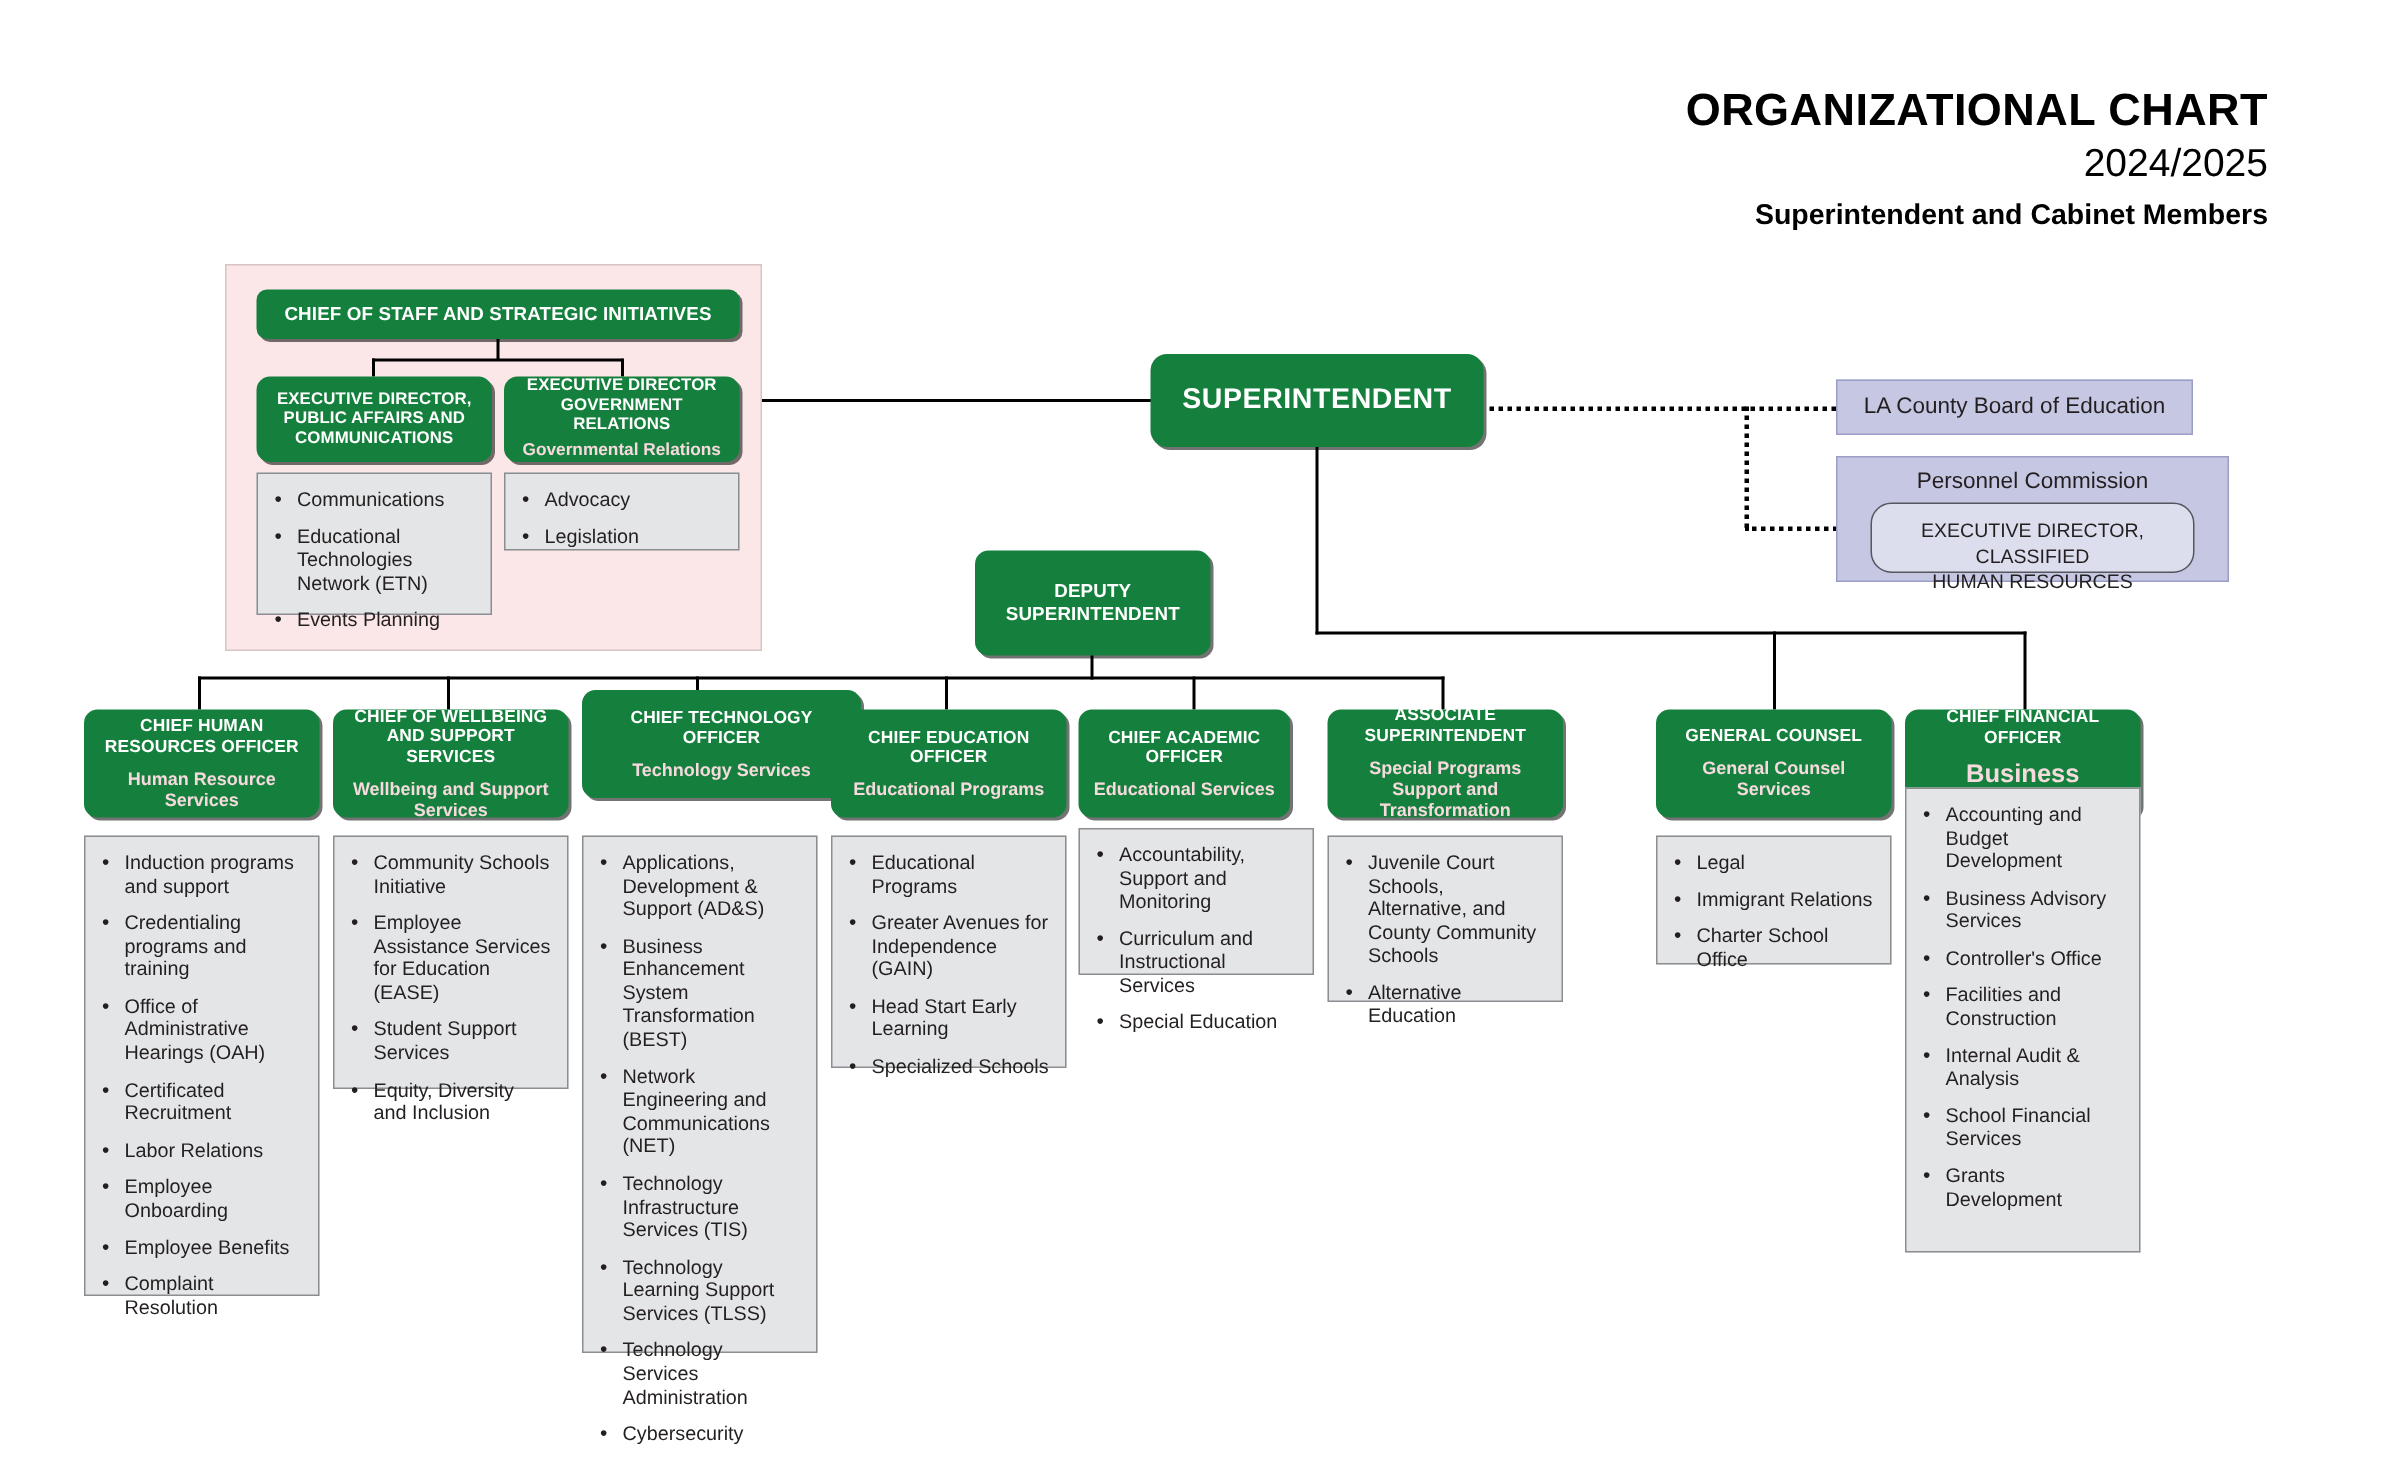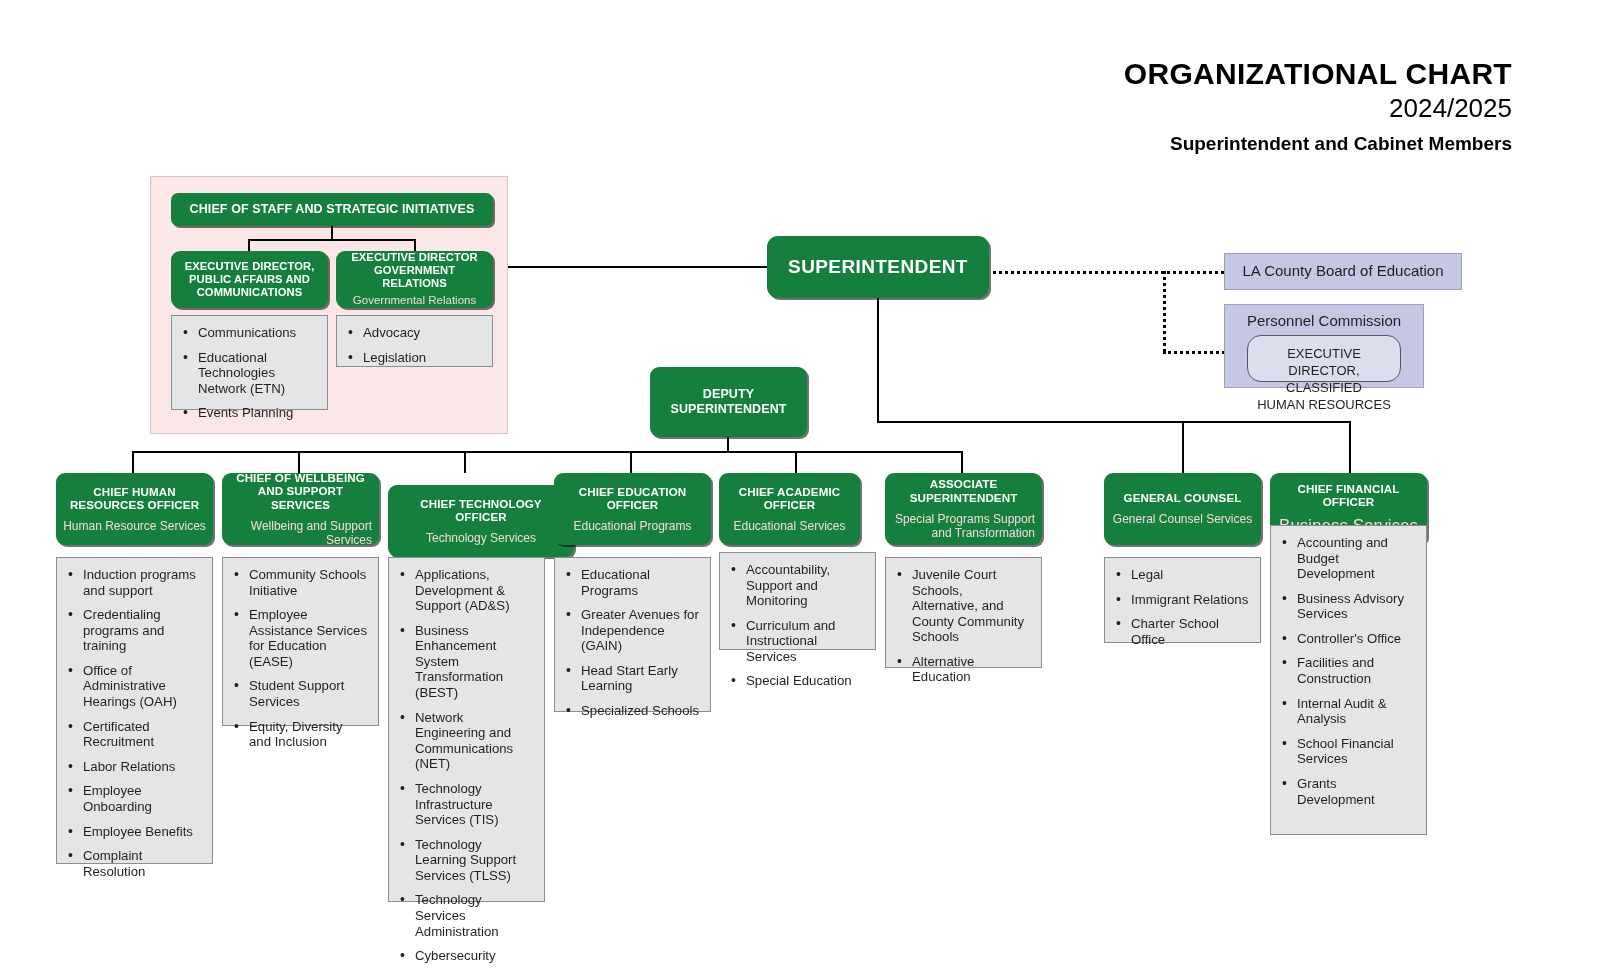--- a/index.html
+++ b/index.html
@@ -18,21 +18,21 @@
 
   
   .redbox{
     position:absolute;background:#15803d;border-radius:9px;
     color:#fff;text-align:center;box-sizing:border-box;
     box-shadow:2px 2px 0 rgba(0,0,0,.55);
     display:flex;flex-direction:column;align-items:center;justify-content:center;
     padding:6px 7px;
   }
   .redbox .rb-title{font-weight:bold;line-height:1.18;letter-spacing:.1px;}
-  .redbox .rb-sub{font-weight:400;line-height:1.2;margin-top:7px;color:#f6dadd;text-align:right;}
+  .redbox .rb-sub{font-weight:700;line-height:1.2;margin-top:7px;color:#f6dadd;}
 
   .listbox{
     position:absolute;background:#e4e5e7;border:1px solid #8b8d90;
     box-sizing:border-box;padding:9px 10px 9px 4px;
   }
   .listbox ul{margin:0;padding:0 0 0 20px;list-style:none;}
   .listbox li{
     font-size:13.2px;line-height:1.18;color:#231f20;
     margin-bottom:9px;position:relative;padding-left:2px;
   }
@@ -131,21 +131,21 @@
   </div>
 
   <div class="dotted-h" style="left:993px;top:271px;width:231px;"></div>
   <div class="dotted-v" style="left:1163px;top:271px;height:81px;"></div>
   <div class="dotted-h" style="left:1163px;top:351px;width:62px;"></div>
 
   <div class="purplebox" style="left:1224px;top:253px;width:238px;height:37px;display:flex;align-items:center;justify-content:center;">
     <div class="pb-label">LA County Board of Education</div>
   </div>
 
-  <div class="purplebox" style="left:1224px;top:304px;width:200px;height:84px;padding-top:7px;">
+  <div class="purplebox" style="left:1224px;top:304px;width:262px;height:84px;padding-top:7px;">
     <div class="pb-label">Personnel Commission</div>
     <div class="pc-inner" style="top:30px;height:47px;">
       <span>EXECUTIVE DIRECTOR, CLASSIFIED</span>
       <span>HUMAN RESOURCES</span>
     </div>
   </div>
 
   <div class="ln lnv" style="left:877px;top:298px;height:125px;"></div>
   <div class="ln lnh" style="left:877px;top:421px;width:474px;"></div>
   <div class="ln lnv" style="left:1182px;top:421px;height:52px;"></div>
@@ -190,21 +190,21 @@
   </div>
   <div class="listbox" style="left:222px;top:557px;width:157px;height:169px;">
     <ul>
       <li>Community Schools Initiative</li>
       <li>Employee Assistance Services for Education (EASE)</li>
       <li>Student Support Services</li>
       <li>Equity, Diversity and Inclusion</li>
     </ul>
   </div>
 
-  <div class="redbox" style="left:388px;top:485px;width:186px;height:72px;">
+  <div class="redbox" style="left:388px;top:460px;width:186px;height:72px;">
     <div class="rb-title" style="font-size:11.6px;">CHIEF TECHNOLOGY OFFICER</div>
     <div class="rb-sub" style="font-size:12px;">Technology Services</div>
   </div>
   <div class="listbox" style="left:388px;top:557px;width:157px;height:345px;">
     <ul>
       <li>Applications, Development &amp; Support (AD&amp;S)</li>
       <li>Business Enhancement System Transformation (BEST)</li>
       <li>Network Engineering and Communications (NET)</li>
       <li>Technology Infrastructure Services (TIS)</li>
       <li>Technology Learning Support Services (TLSS)</li>

